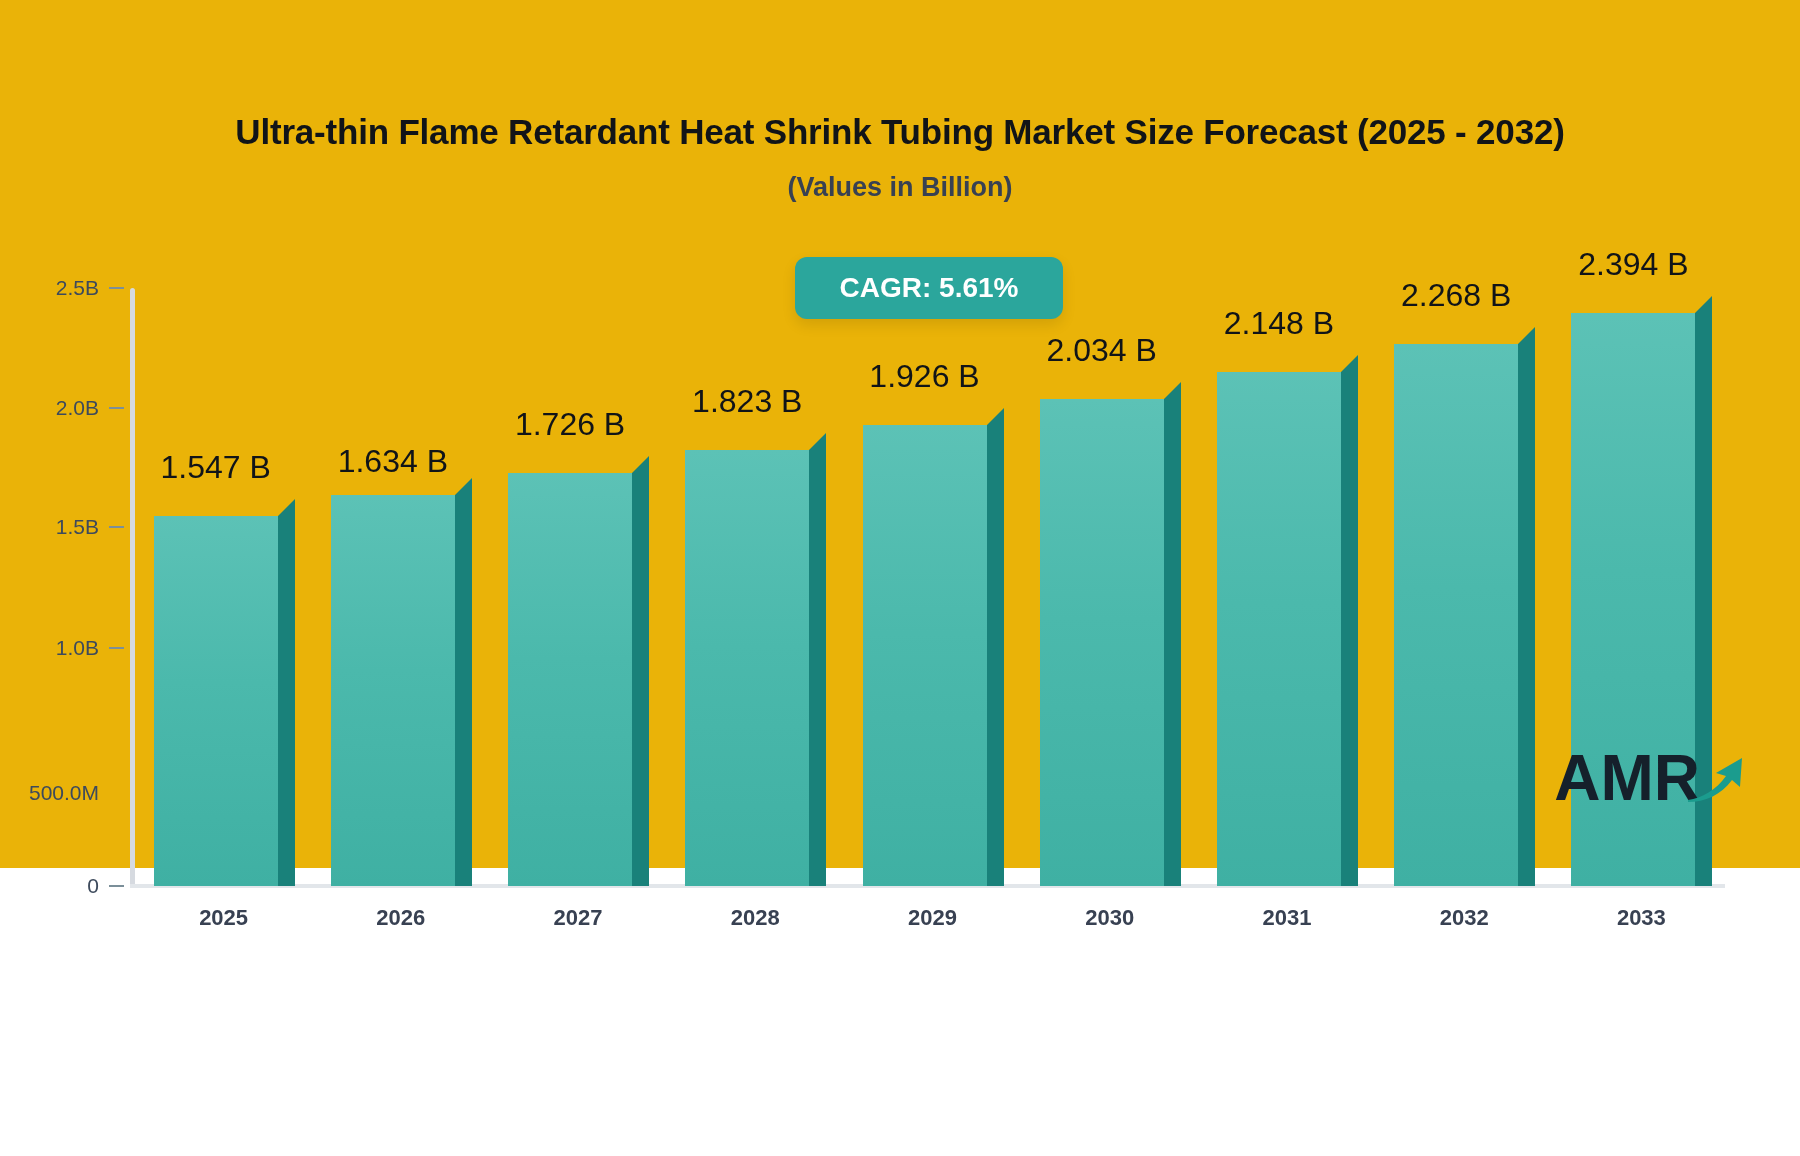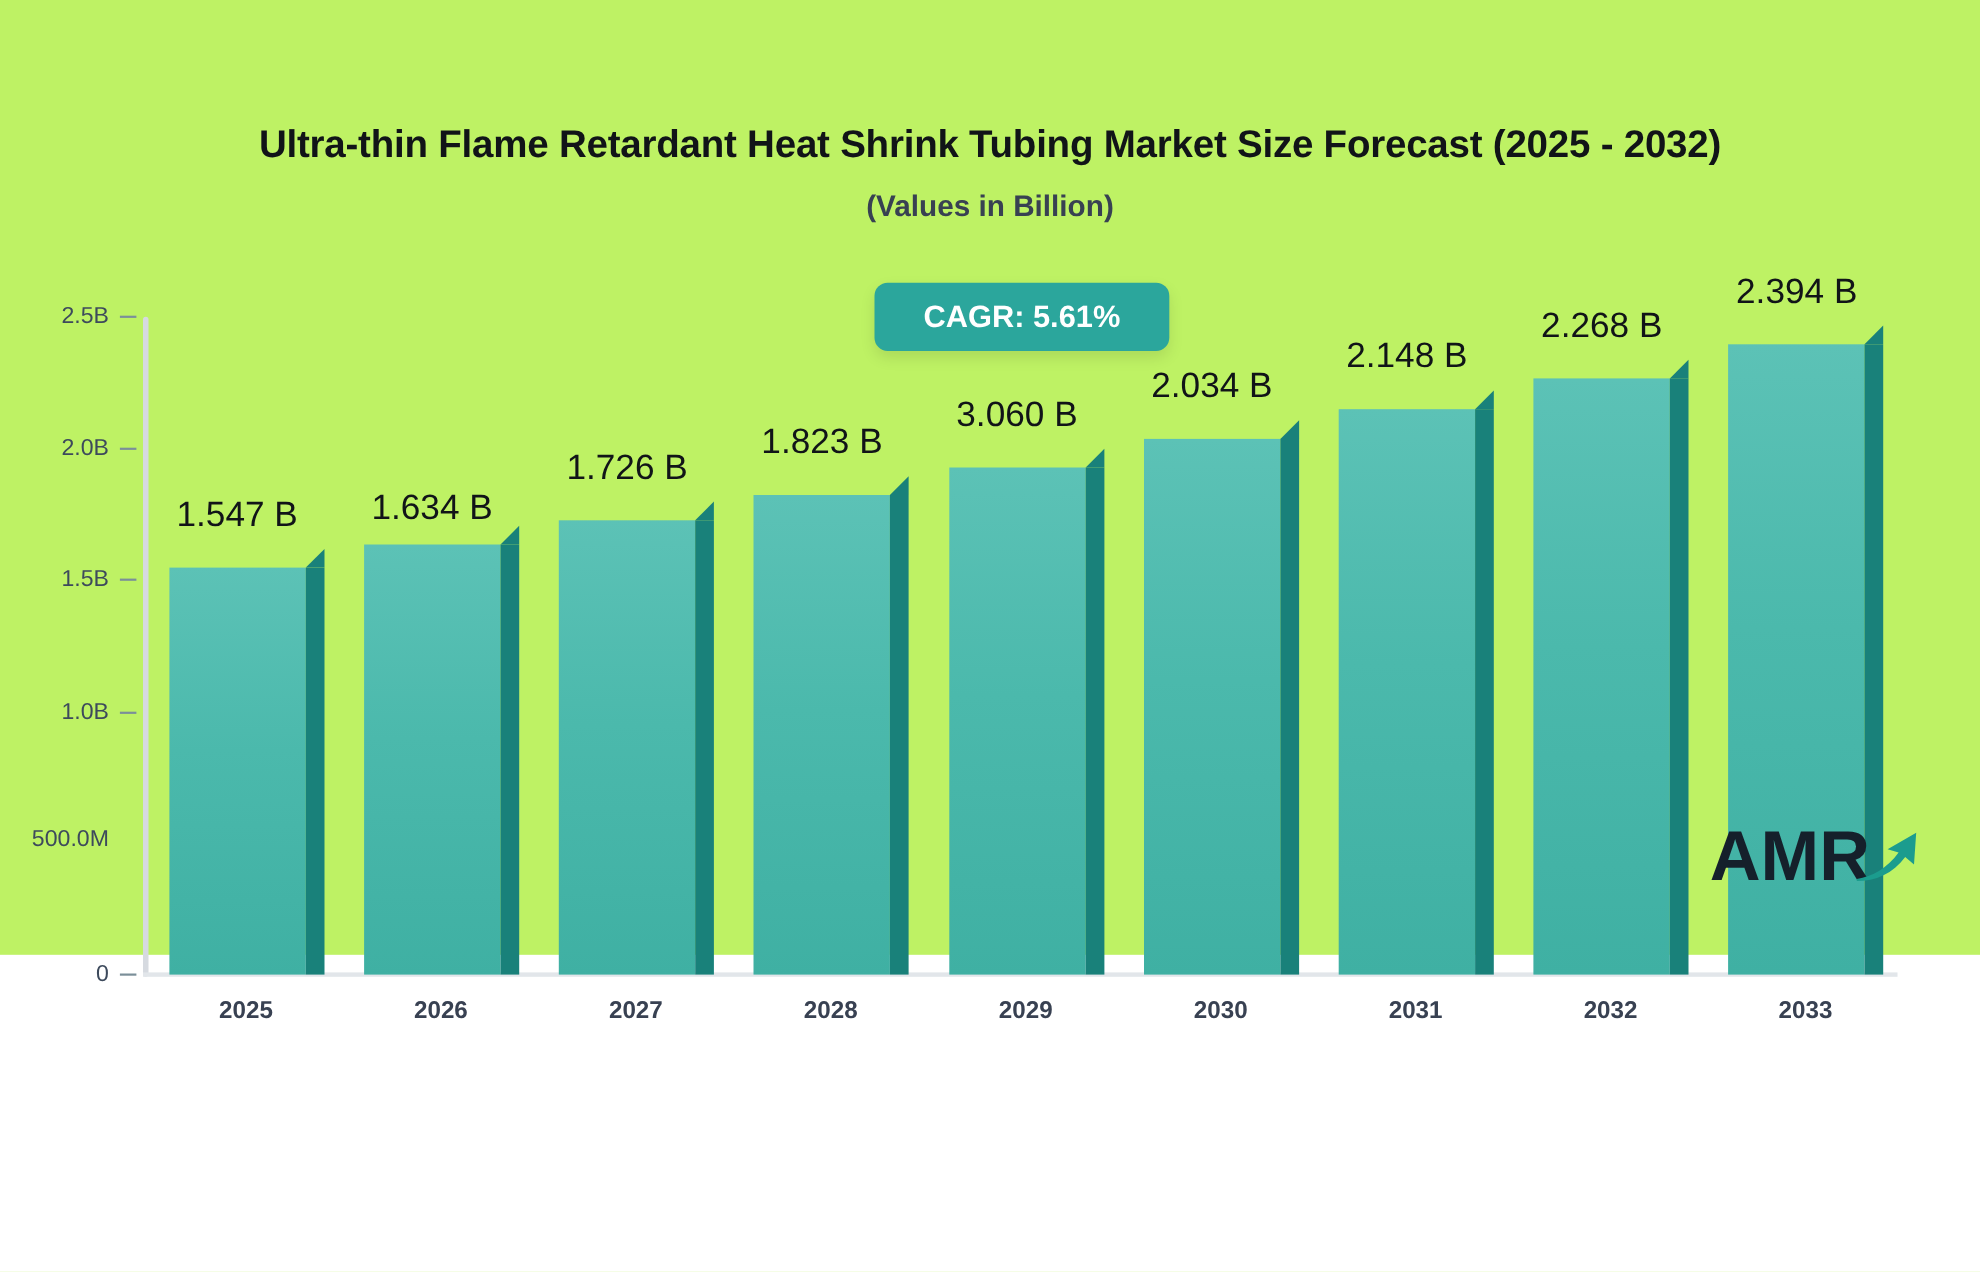--- a/index.html
+++ b/index.html
@@ -7,21 +7,21 @@
     width: 1800px;
     height: 1156px;
     background: #ffffff;
     font-family: "Liberation Sans", sans-serif;
     overflow: hidden;
   }
   #root {
     position: relative;
     width: 1800px;
     height: 868px;
-    background: #bef264;
+    background: #eab308;
   }
 
   
   .chart-title {
     position: absolute;
     top: 112px;
     left: 0;
     width: 1800px;
     text-align: center;
     font-size: 35px;
@@ -234,21 +234,21 @@
           <span class="tick-dash"></span>
         </div>
         <div class="y-tick" style="top: 239.2px;">
           <span class="tick-text">1.5B</span>
           <span class="tick-dash"></span>
         </div>
         <div class="y-tick" style="top: 360px;">
           <span class="tick-text">1.0B</span>
           <span class="tick-dash"></span>
         </div>
-        <div class="y-tick no-dash" style="top: 475px;">
+        <div class="y-tick no-dash" style="top: 505px;">
           <span class="tick-text">500.0M</span>
           <span class="tick-dash"></span>
         </div>
         <div class="y-tick" style="top: 598px;">
           <span class="tick-text">0</span>
           <span class="tick-dash"></span>
         </div>
       </div>
     <div class="bars" id="bars">
         <div class="bar-group" style="left: 18.6111px; width: 124px;">
@@ -277,21 +277,21 @@
             <div class="bar-front"></div>
             <div class="bar-side"></div>
           </div>
           <div class="bar-value" style="bottom: 466.062px;">1.823 B</div>
         </div>
         <div class="bar-group" style="left: 727.5px; width: 124px;">
           <div class="bar-wrap" style="height: 460.699px;">
             <div class="bar-front"></div>
             <div class="bar-side"></div>
           </div>
-          <div class="bar-value" style="bottom: 490.699px;">3.060 B</div>
+          <div class="bar-value" style="bottom: 490.699px;">1.926 B</div>
         </div>
         <div class="bar-group" style="left: 904.722px; width: 124px;">
           <div class="bar-wrap" style="height: 486.533px;">
             <div class="bar-front"></div>
             <div class="bar-side"></div>
           </div>
           <div class="bar-value" style="bottom: 516.533px;">2.034 B</div>
         </div>
         <div class="bar-group" style="left: 1081.94px; width: 124px;">
           <div class="bar-wrap" style="height: 513.802px;">

